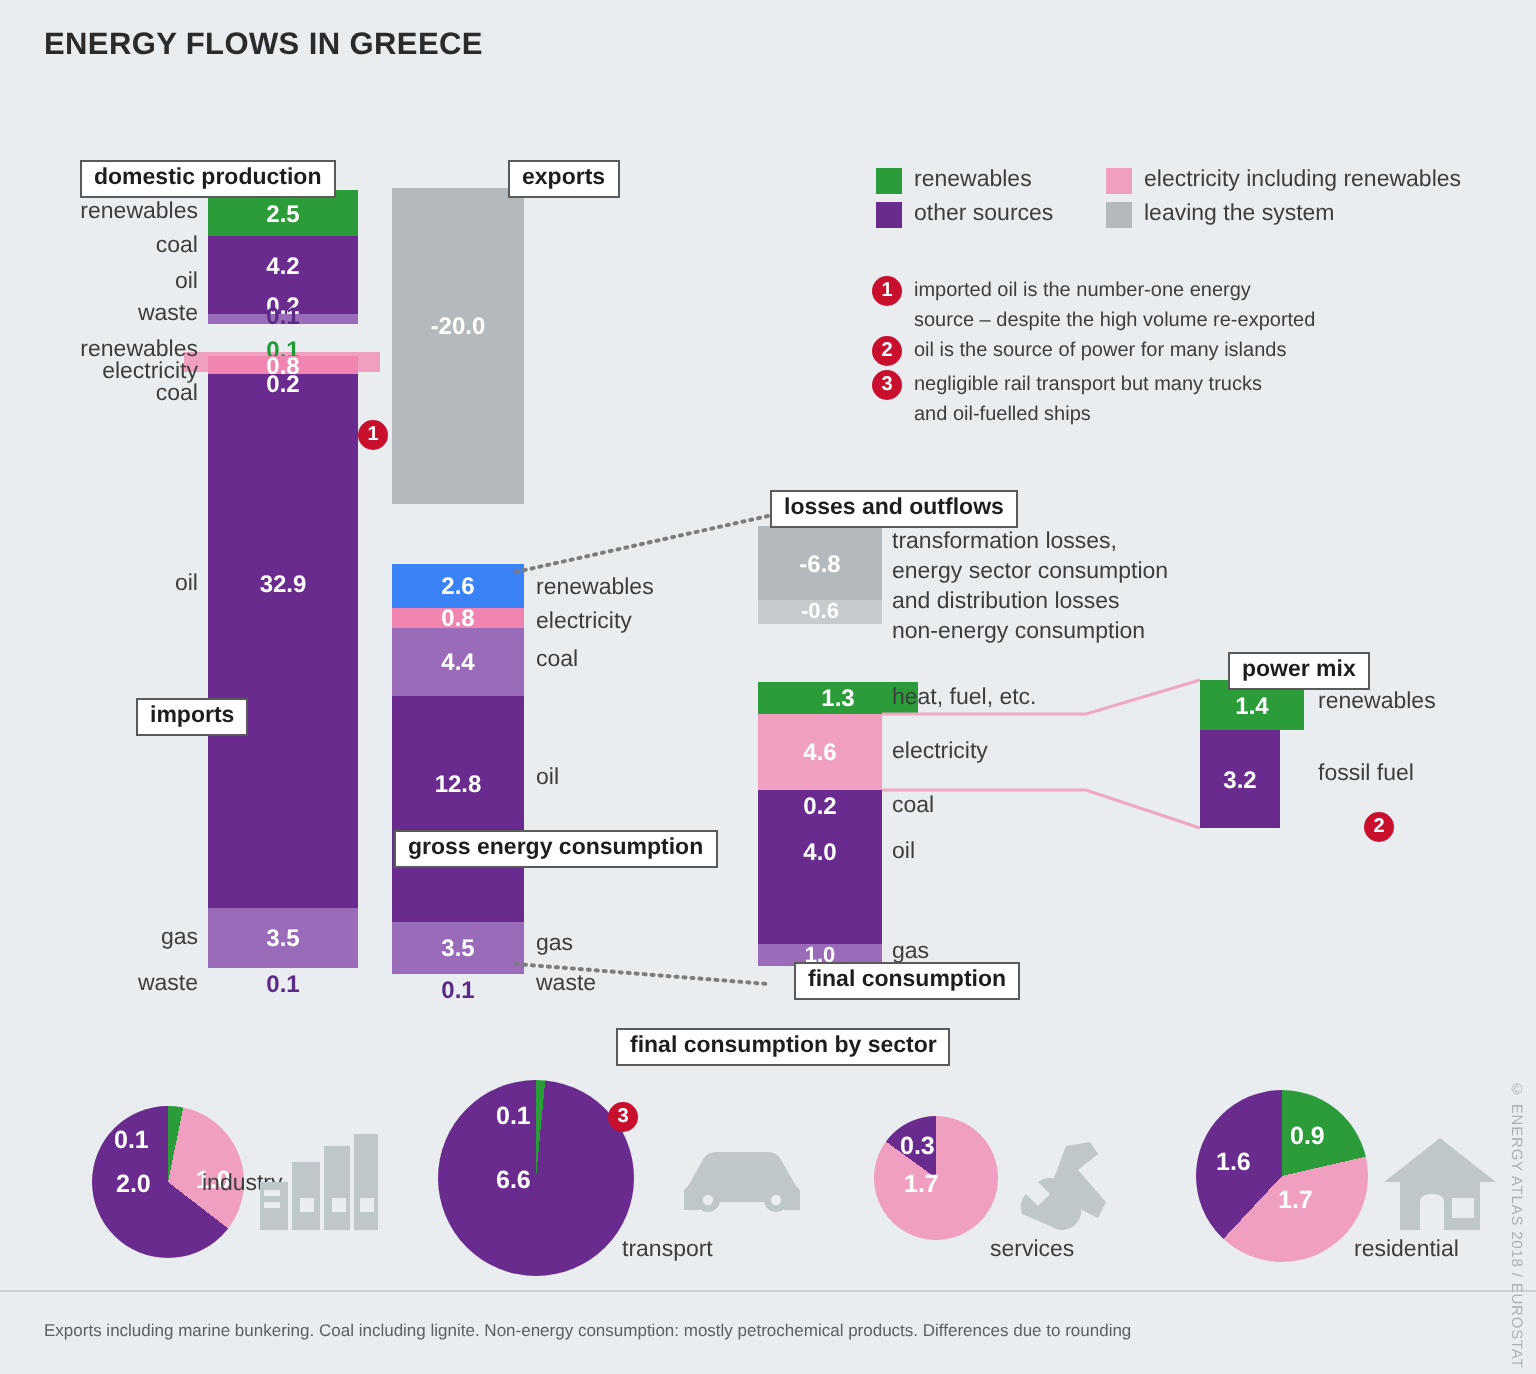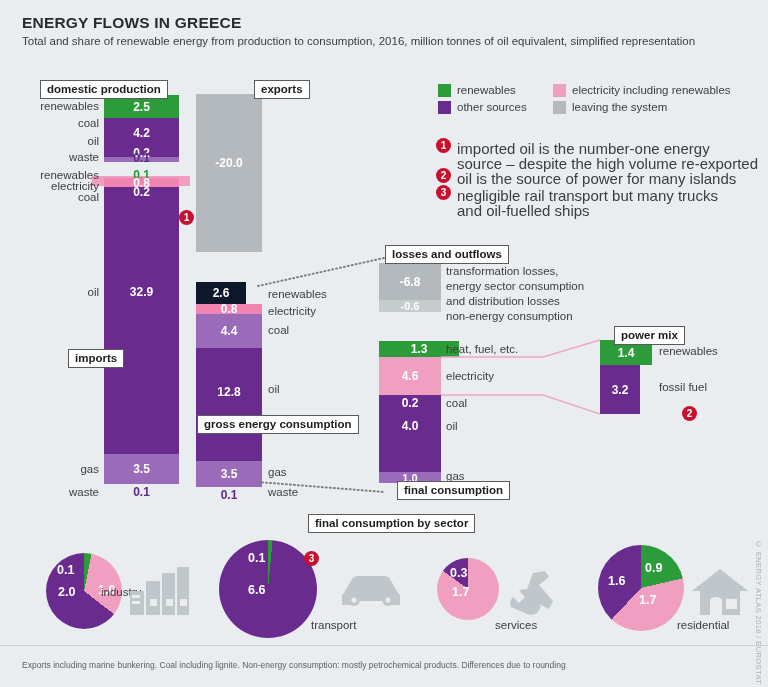--- a/index.html
+++ b/index.html
@@ -58,21 +58,21 @@
   
   .bullet {
     position: absolute;
     width: 15px; height: 15px; border-radius: 50%;
     background: #c8102e; color: #fff;
     font-size: 10px; font-weight: bold;
     display: flex; align-items: center; justify-content: center;
     line-height: 1;
   }
   .note {
-    position: absolute; font-size: 15px; color: #3d3d3d;
+    position: absolute; font-size: 10px; color: #3d3d3d;
     white-space: nowrap; line-height: 1.32;
   }
 
   
   .pie { position: absolute; border-radius: 50%; }
   .pie-label {
     position: absolute; font-size: 12.5px; font-weight: bold;
     color: #fff; white-space: nowrap;
   }
   .sector-name {
@@ -97,21 +97,20 @@
     letter-spacing: .4px;
     white-space: nowrap;
   }
 </style>
 </head>
 <body>
 
 <div id="stage">
 
   <div class="title">ENERGY FLOWS IN GREECE</div>
-  <div class="subtitle">Total and share of renewable energy from production to consumption, 2016, million tonnes of oil equivalent, simplified representation</div>
 
   <div class="lg-sw" style="left:438px;top:84px;background:#2c9c3a;"></div>
   <div class="lg-tx" style="left:457px;top:84px;">renewables</div>
 
   <div class="lg-sw" style="left:553px;top:84px;background:#f09fc0;"></div>
   <div class="lg-tx" style="left:572px;top:84px;">electricity including renewables</div>
 
   <div class="lg-sw" style="left:438px;top:101px;background:#6a2b8e;"></div>
   <div class="lg-tx" style="left:457px;top:101px;">other sources</div>
 
@@ -179,21 +178,21 @@
 
   <div class="boxlabel" style="left:40px;top:80px;">domestic production</div>
   <div class="boxlabel" style="left:68px;top:349px;">imports</div>
 
   <div class="seg" style="left:196px;top:94px;width:66px;height:158px;background:#b3b9bd;">
     <span style="position:absolute;top:62px;">-20.0</span>
   </div>
   <div class="boxlabel" style="left:254px;top:80px;">exports</div>
   <div class="bullet" style="left:179px;top:210px;">1</div>
 
-  <div class="seg" style="left:196px;top:282px;width:50px;height:22px;background:#0f172a;">
+  <div class="seg" style="left:196px;top:282px;width:66px;height:22px;background:#3b82f6;">
     <span>2.6</span>
   </div>
   <div class="cat" style="left:268px;top:289px;">renewables</div>
 
   <div class="seg" style="left:196px;top:304px;width:66px;height:10px;background:#ef85b0;">
     <span>0.8</span>
   </div>
   <div class="cat" style="left:268px;top:306px;">electricity</div>
 
   <div class="seg" style="left:196px;top:314px;width:66px;height:34px;background:#9a6bb8;">

